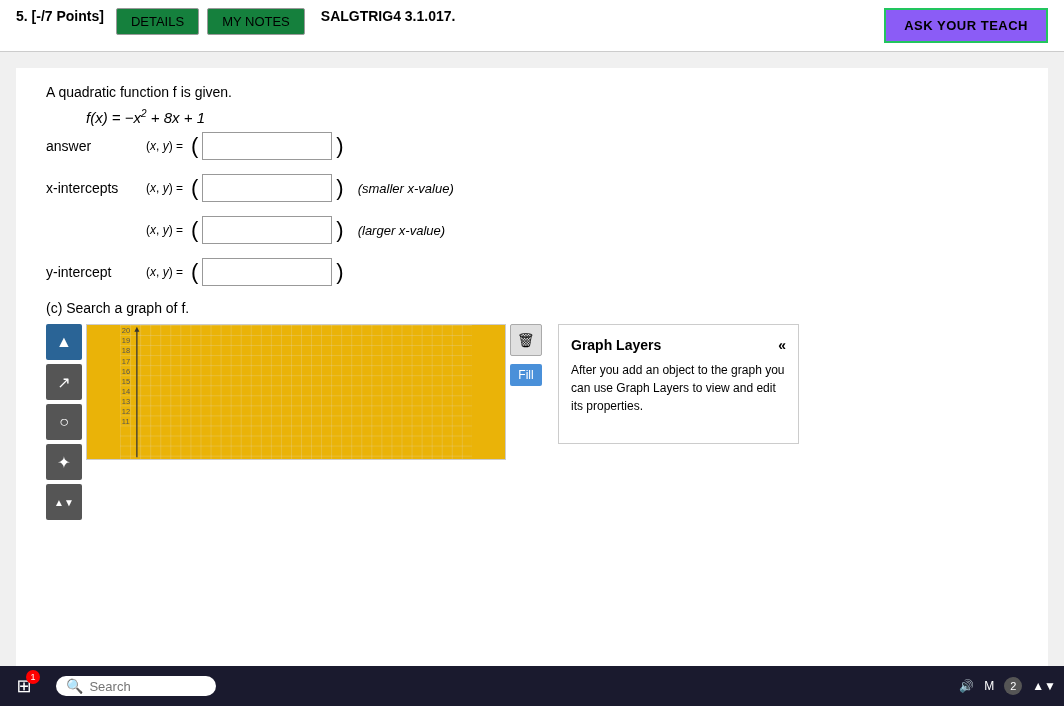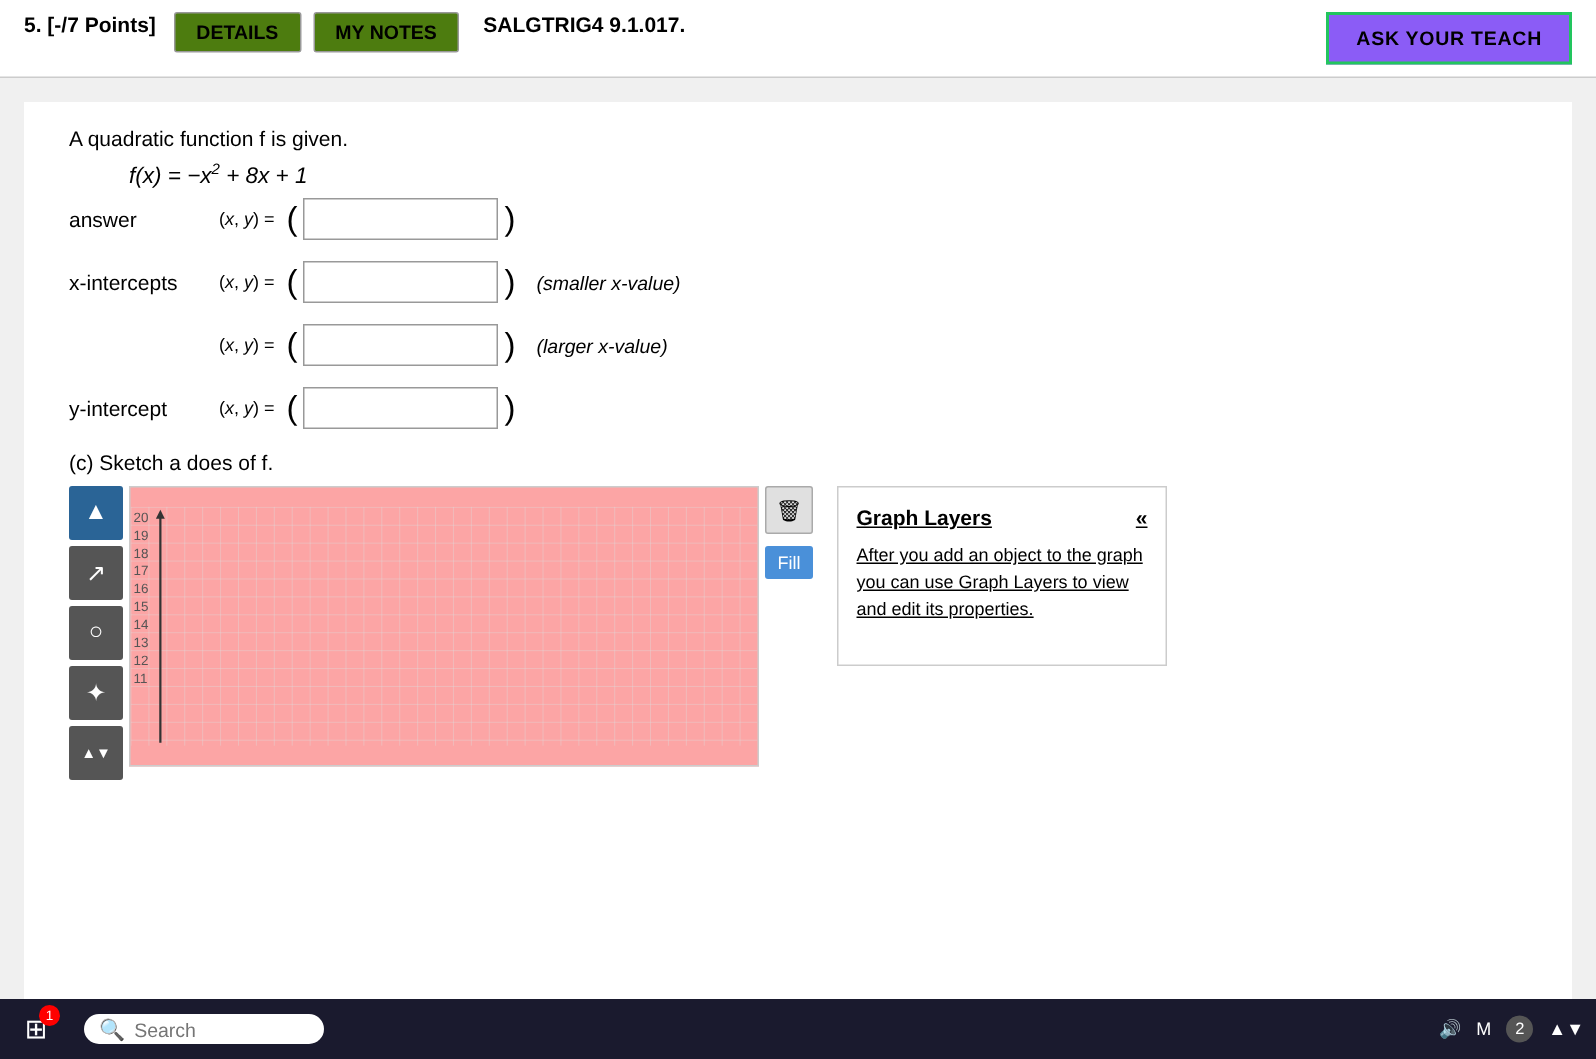--- a/index.html
+++ b/index.html
@@ -21,24 +21,24 @@
       border-bottom: 1px solid #ccc;
       gap: 8px;
     }
     .question-number {
       font-weight: bold;
       font-size: 14px;
       margin-right: 4px;
     }
     .tab-button {
       border: 1px solid #999;
-      background: #4d7c0f;
+      background: #15803d;
       padding: 5px 14px;
       font-size: 13px;
-      font-weight: bold;
+      font-weight: normal;
       cursor: pointer;
       border-radius: 2px;
     }
     .course-code {
       font-size: 14px;
       font-weight: bold;
       margin-left: 8px;
     }
     .ask-teacher-btn {
       margin-left: auto;
@@ -160,23 +160,23 @@
       border-radius: 2px;
     }
 
     .tool-btn.active {
       background: #2a6496;
     }
 
     .graph-canvas-area {
       position: relative;
       width: 420px;
-      height: 187px;
+      height: 136px;
       border: 1px solid #ccc;
-      background: #fca5a5;
+      background: #eab308;
       overflow: hidden;
     }
 
     .graph-grid {
       width: 100%;
       height: 100%;
     }
 
     .graph-side-controls {
       display: flex;
@@ -205,24 +205,23 @@
       font-size: 12px;
       cursor: pointer;
       border-radius: 2px;
       margin-top: 4px;
     }
 
     .graph-layers-panel {
       background: #fff;
       border: 1px solid #ccc;
       padding: 12px;
-      width: 220px;
+      width: 241px;
       font-size: 13px;
       min-height: 120px;
-      text-decoration: underline;
     }
 
     .graph-layers-header {
       display: flex;
       align-items: center;
       justify-content: space-between;
       font-weight: bold;
       font-size: 14px;
       margin-bottom: 8px;
     }
@@ -317,21 +316,21 @@
     .section-a { margin-bottom: 16px; }
     .section-b { margin-bottom: 12px; }
   </style>
 </head>
 <body>
 
 <div class="top-bar">
   <span class="question-number">5. [-/7 Points]</span>
   <button class="tab-button">DETAILS</button>
   <button class="tab-button">MY NOTES</button>
-  <span class="course-code">SALGTRIG4 9.1.017.</span>
+  <span class="course-code">SALGTRIG4 3.1.017.</span>
   <button class="ask-teacher-btn">ASK YOUR TEACH</button>
 </div>
 
 <div class="main-content">
 
   <div class="problem-statement">A quadratic function f is given.</div>
 
   <div class="function-eq">
     <i>f</i>(<i>x</i>) = −<i>x</i><sup>2</sup> + 8<i>x</i> + 1
   </div>
@@ -376,21 +375,21 @@
       <div class="coord-group">
         <span class="coord-label">(<i>x</i>, <i>y</i>) =</span>
         <span class="paren">(</span>
         <input class="answer-input" type="text" style="">
         <span class="paren">)</span>
       </div>
     </div>
   </div>
 
   <div class="graph-section">
-    <div class="graph-section-label">(c) Sketch a does of f.</div>
+    <div class="graph-section-label">(c) Search a graph of f.</div>
     <div class="graph-area-wrapper">
 
       <div class="graph-container">
 
         <div class="graph-tools">
           <button class="tool-btn active">▲</button>
           <button class="tool-btn">↗</button>
           <button class="tool-btn">○</button>
           <button class="tool-btn">✦</button>
           <button class="tool-btn" style="font-size:10px;">▲▼</button>

